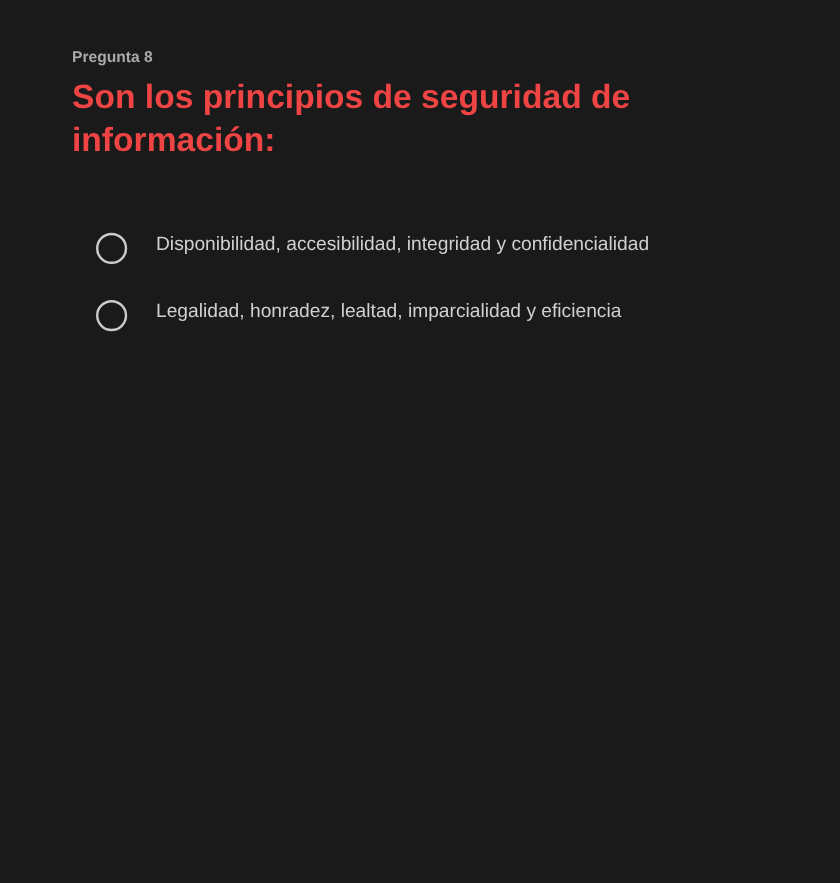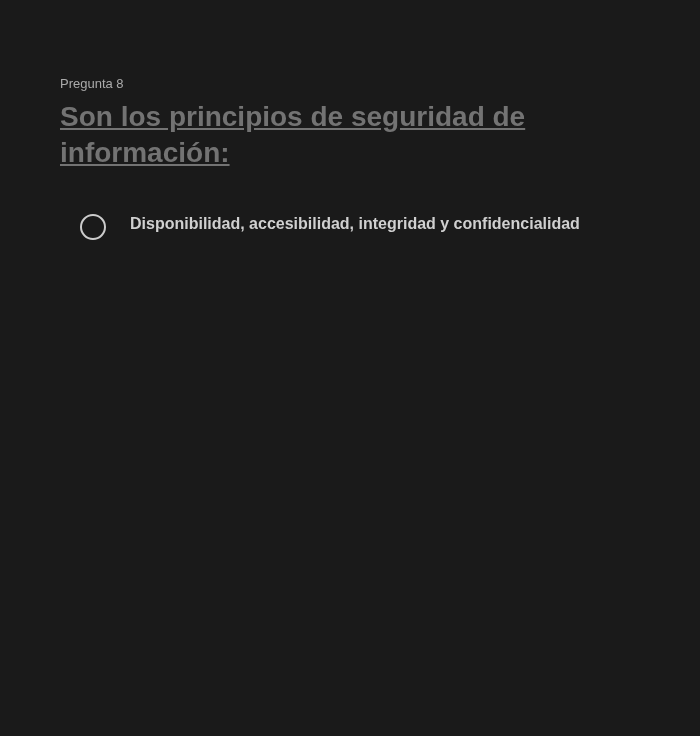--- a/index.html
+++ b/index.html
@@ -19,40 +19,37 @@
 
     .container {
       padding: 40px 60px;
       max-width: 700px;
     }
 
     .question-label {
       font-size: 13px;
       color: #aaaaaa;
       margin-bottom: 8px;
-      font-weight: normal;
-      margin-top: 36px;
+      font-weight: bold;
     }
 
     .question-text {
       font-size: 28px;
       font-weight: bold;
-      color: #737373;
+      color: #ef4444;
       line-height: 1.3;
-      margin-bottom: 40px;
-      text-decoration: underline;
+      margin-bottom: 56px;
     }
 
     .options-list {
       list-style: none;
       display: flex;
       flex-direction: column;
       gap: 28px;
       padding-left: 20px;
-      font-weight: bold;
     }
 
     .option-item {
       display: flex;
       align-items: flex-start;
       gap: 24px;
       cursor: pointer;
     }
 
     .radio-circle {
@@ -84,16 +81,20 @@
 
   <h1 class="question-text">Son los principios de seguridad de información:</h1>
 
   <ul class="options-list">
 
     <li class="option-item">
       <div class="radio-circle"></div>
       <span class="option-text">Disponibilidad, accesibilidad, integridad y confidencialidad</span>
     </li>
 
+    <li class="option-item">
+      <div class="radio-circle"></div>
+      <span class="option-text">Legalidad, honradez, lealtad, imparcialidad y eficiencia</span>
+    </li>
 
 
   </ul>
 </div>
 
 </body></html>

